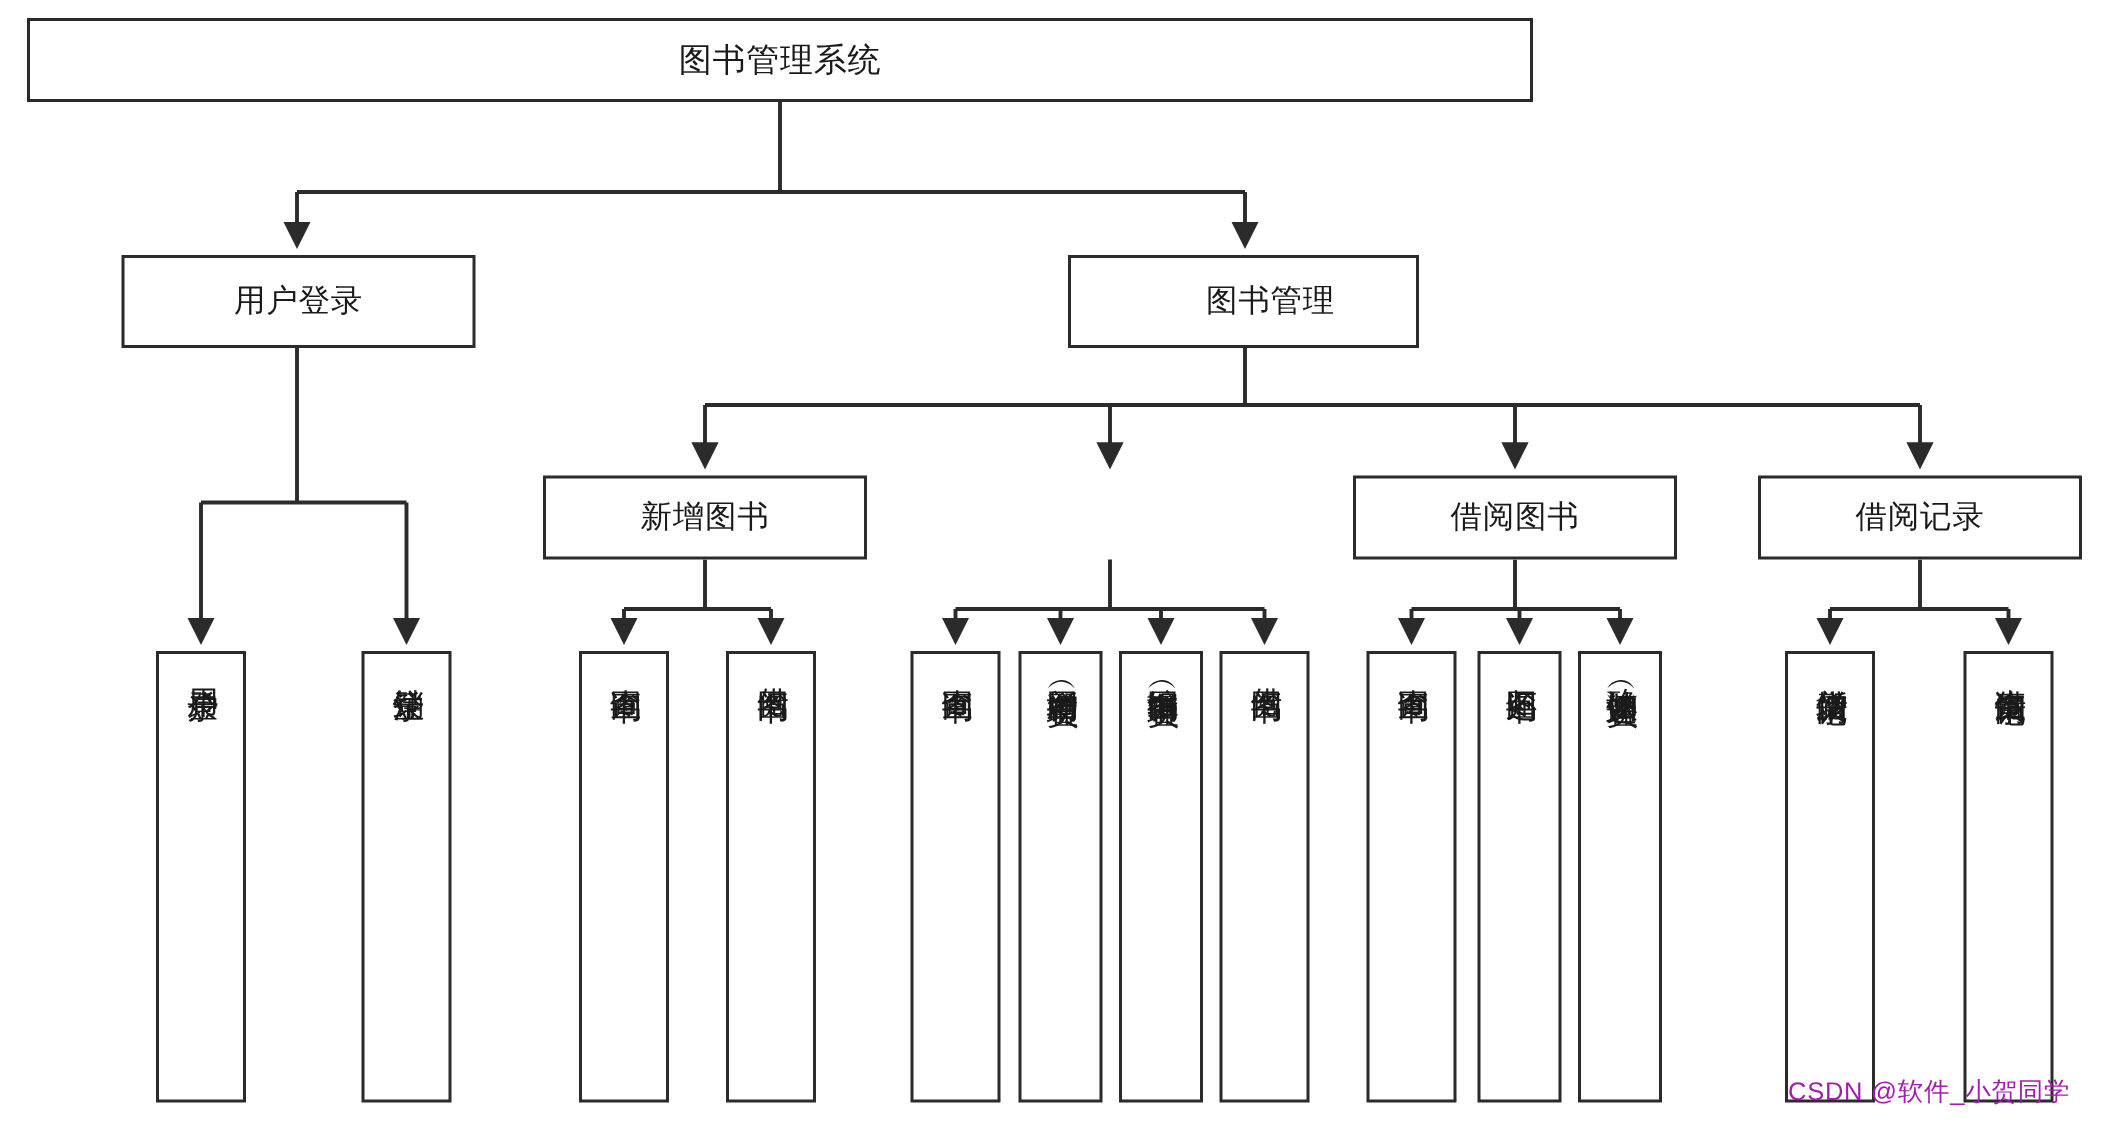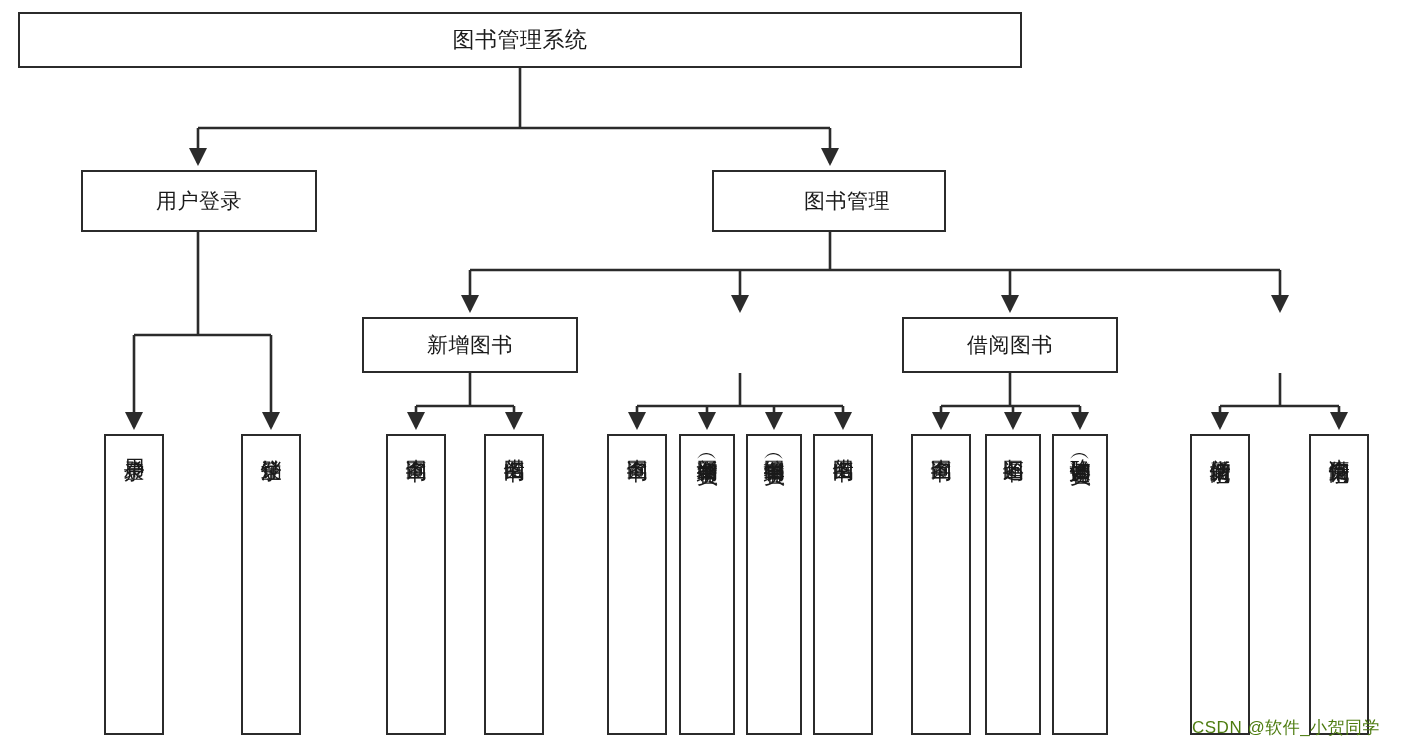--- a/index.html
+++ b/index.html
@@ -56,21 +56,21 @@
     text-orientation: upright;
     font-size: 21px;
     line-height: 1.08;
     letter-spacing: 1px;
     white-space: nowrap;
   }
   .node.root .label { font-size: 22px; }
   .watermark {
     position: absolute;
     font-size: 17px;
-    color: #4d7c0f;
+    color: #a21caf;
     white-space: nowrap;
     letter-spacing: 0.5px;
   }
 </style>
 </head>
 <body>
 
 <div id="canvas">
 
   <svg class="wires" viewBox="0 0 1405 747" xmlns="http://www.w3.org/2000/svg">
@@ -137,20 +137,23 @@
   <div class="node horizontal" style="left:712px; top:170px; width:234px; height:62px;padding-left:36px;">
     <span class="label">图书管理</span>
   </div>
 
   <div class="node horizontal" style="left:362px; top:317px; width:216px; height:56px;">
     <span class="label">新增图书</span>
   </div>
   <div class="node horizontal" style="left:902px; top:317px; width:216px; height:56px;">
     <span class="label">借阅图书</span>
   </div>
+  <div class="node horizontal" style="left:1172px; top:317px; width:216px; height:56px;">
+    <span class="label">借阅记录</span>
+  </div>
 
   <div class="node vertical" style="left:104px; top:434px; width:60px; height:301px;">
     <span class="label">用户登录</span>
   </div>
   <div class="node vertical" style="left:241px; top:434px; width:60px; height:301px;">
     <span class="label">注销登录</span>
   </div>
   <div class="node vertical" style="left:386px; top:434px; width:60px; height:301px;">
     <span class="label">查询图书</span>
   </div>

